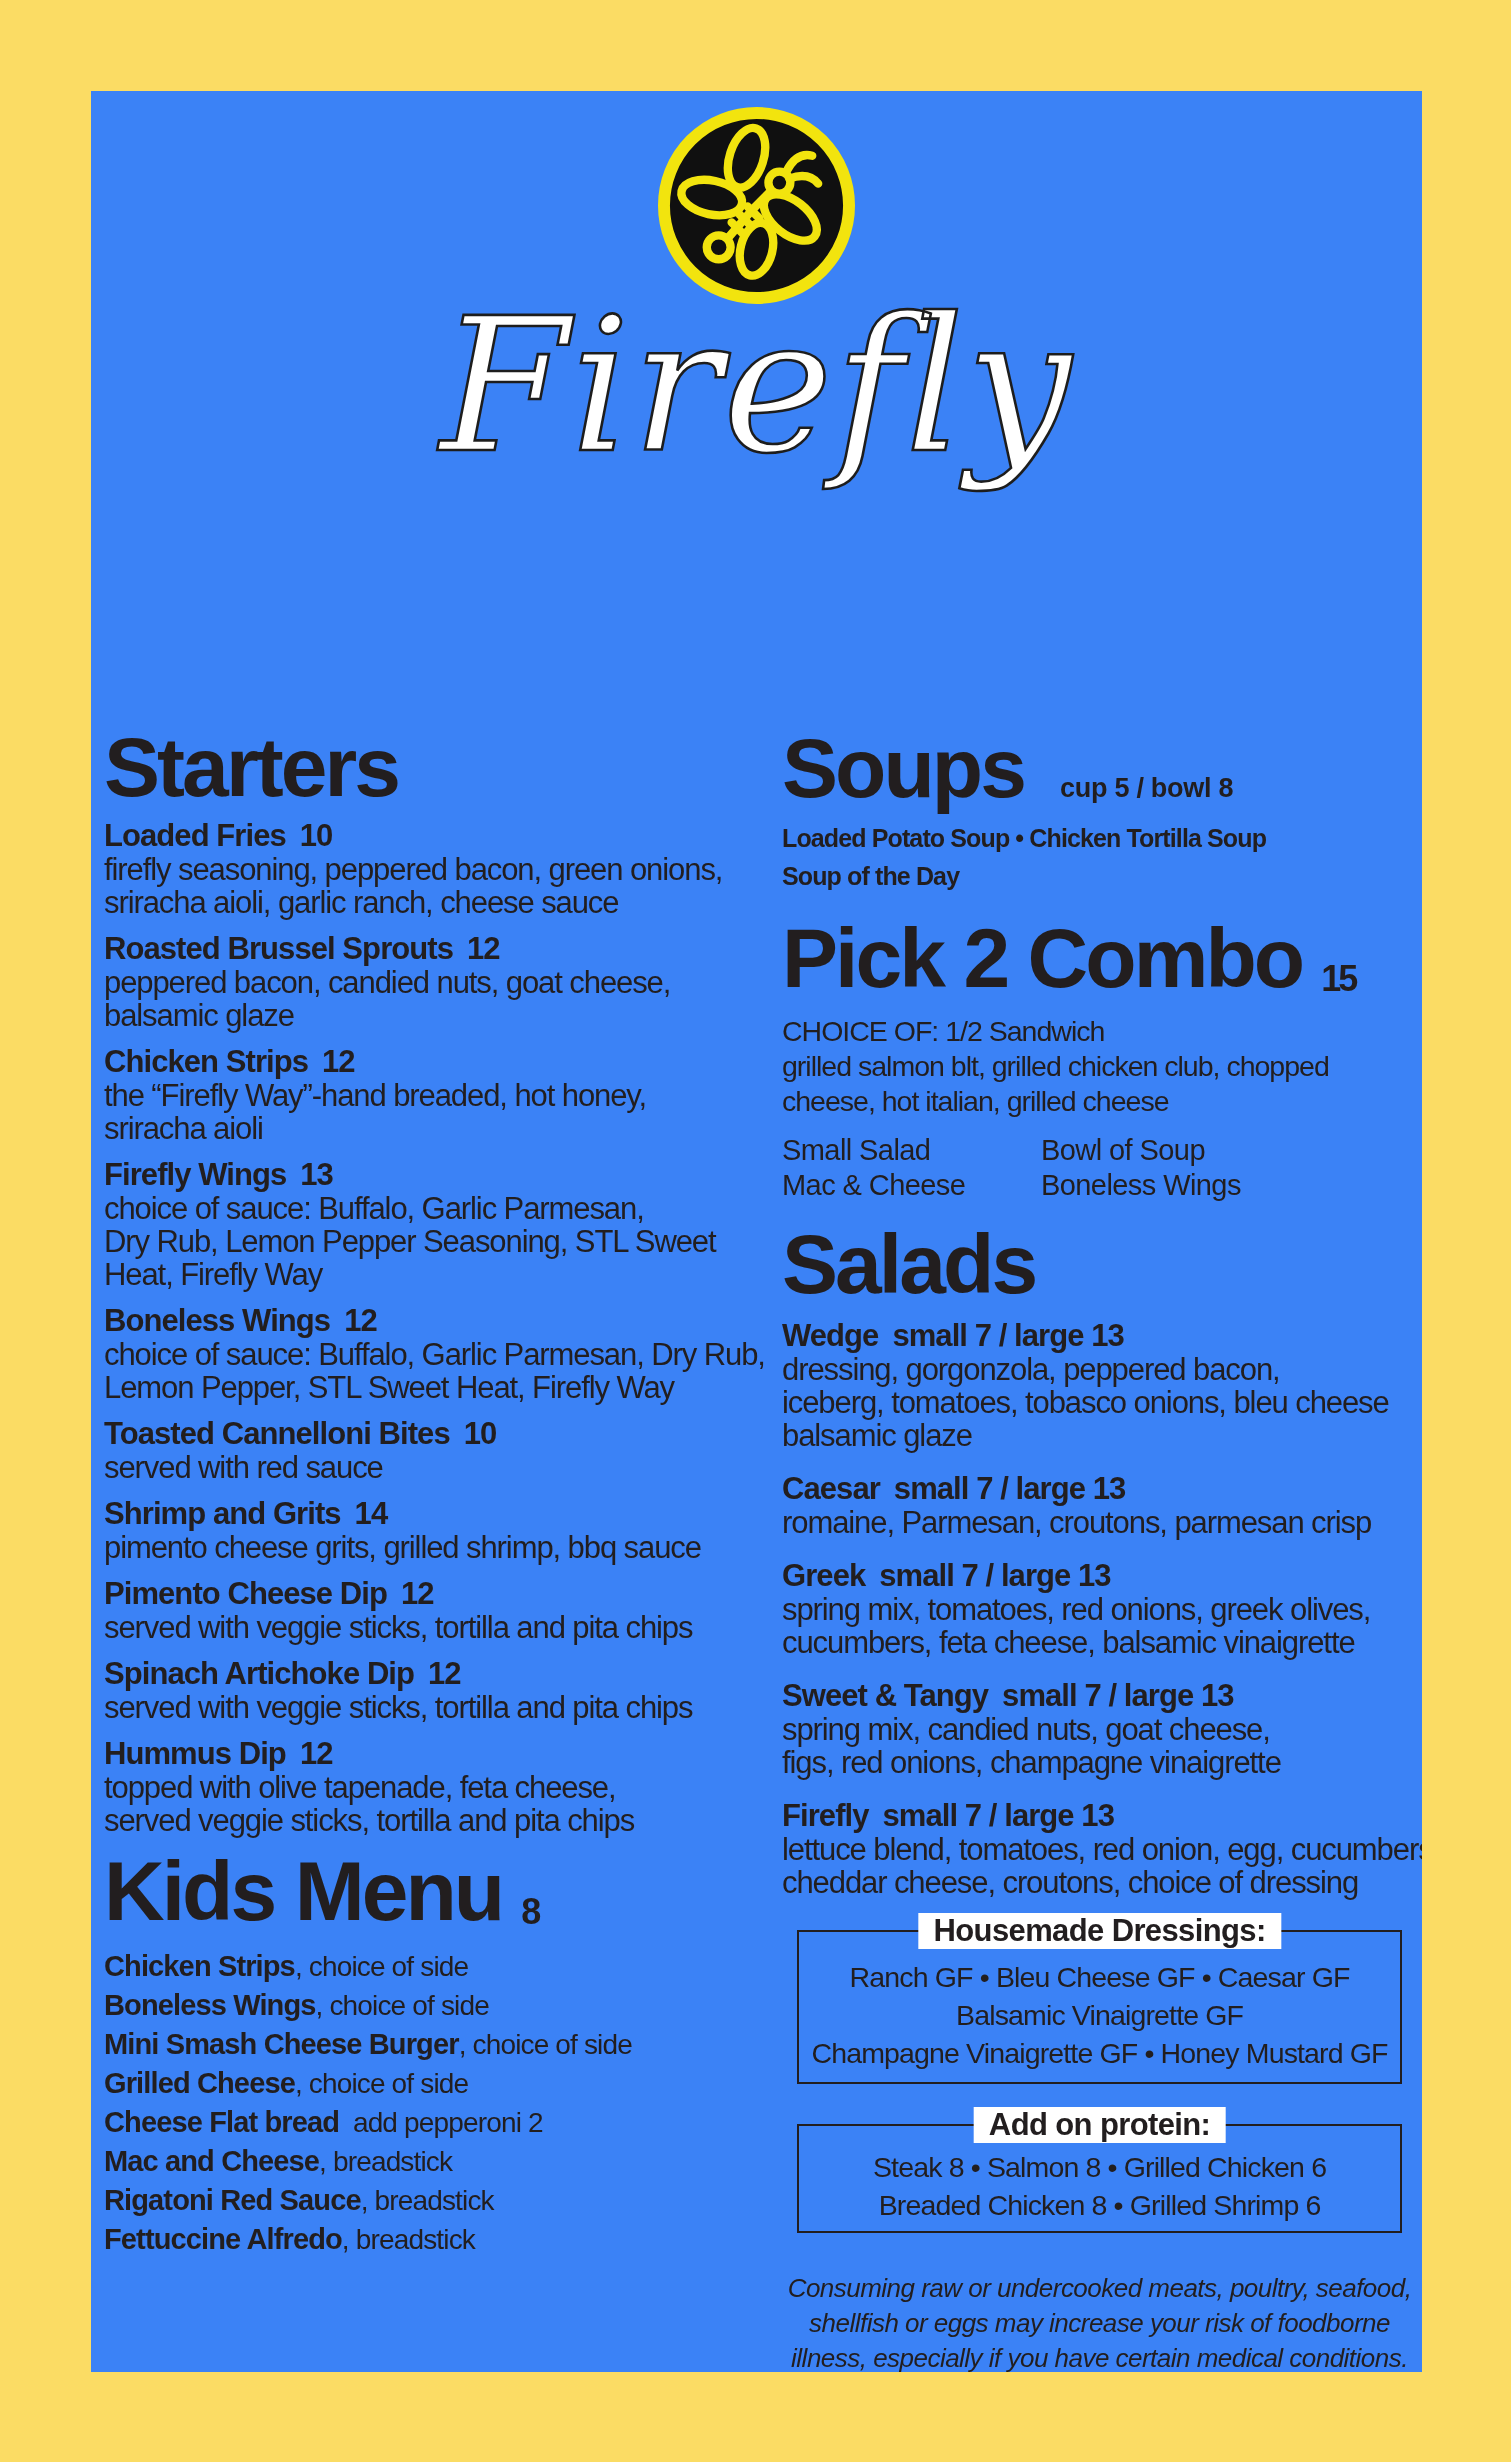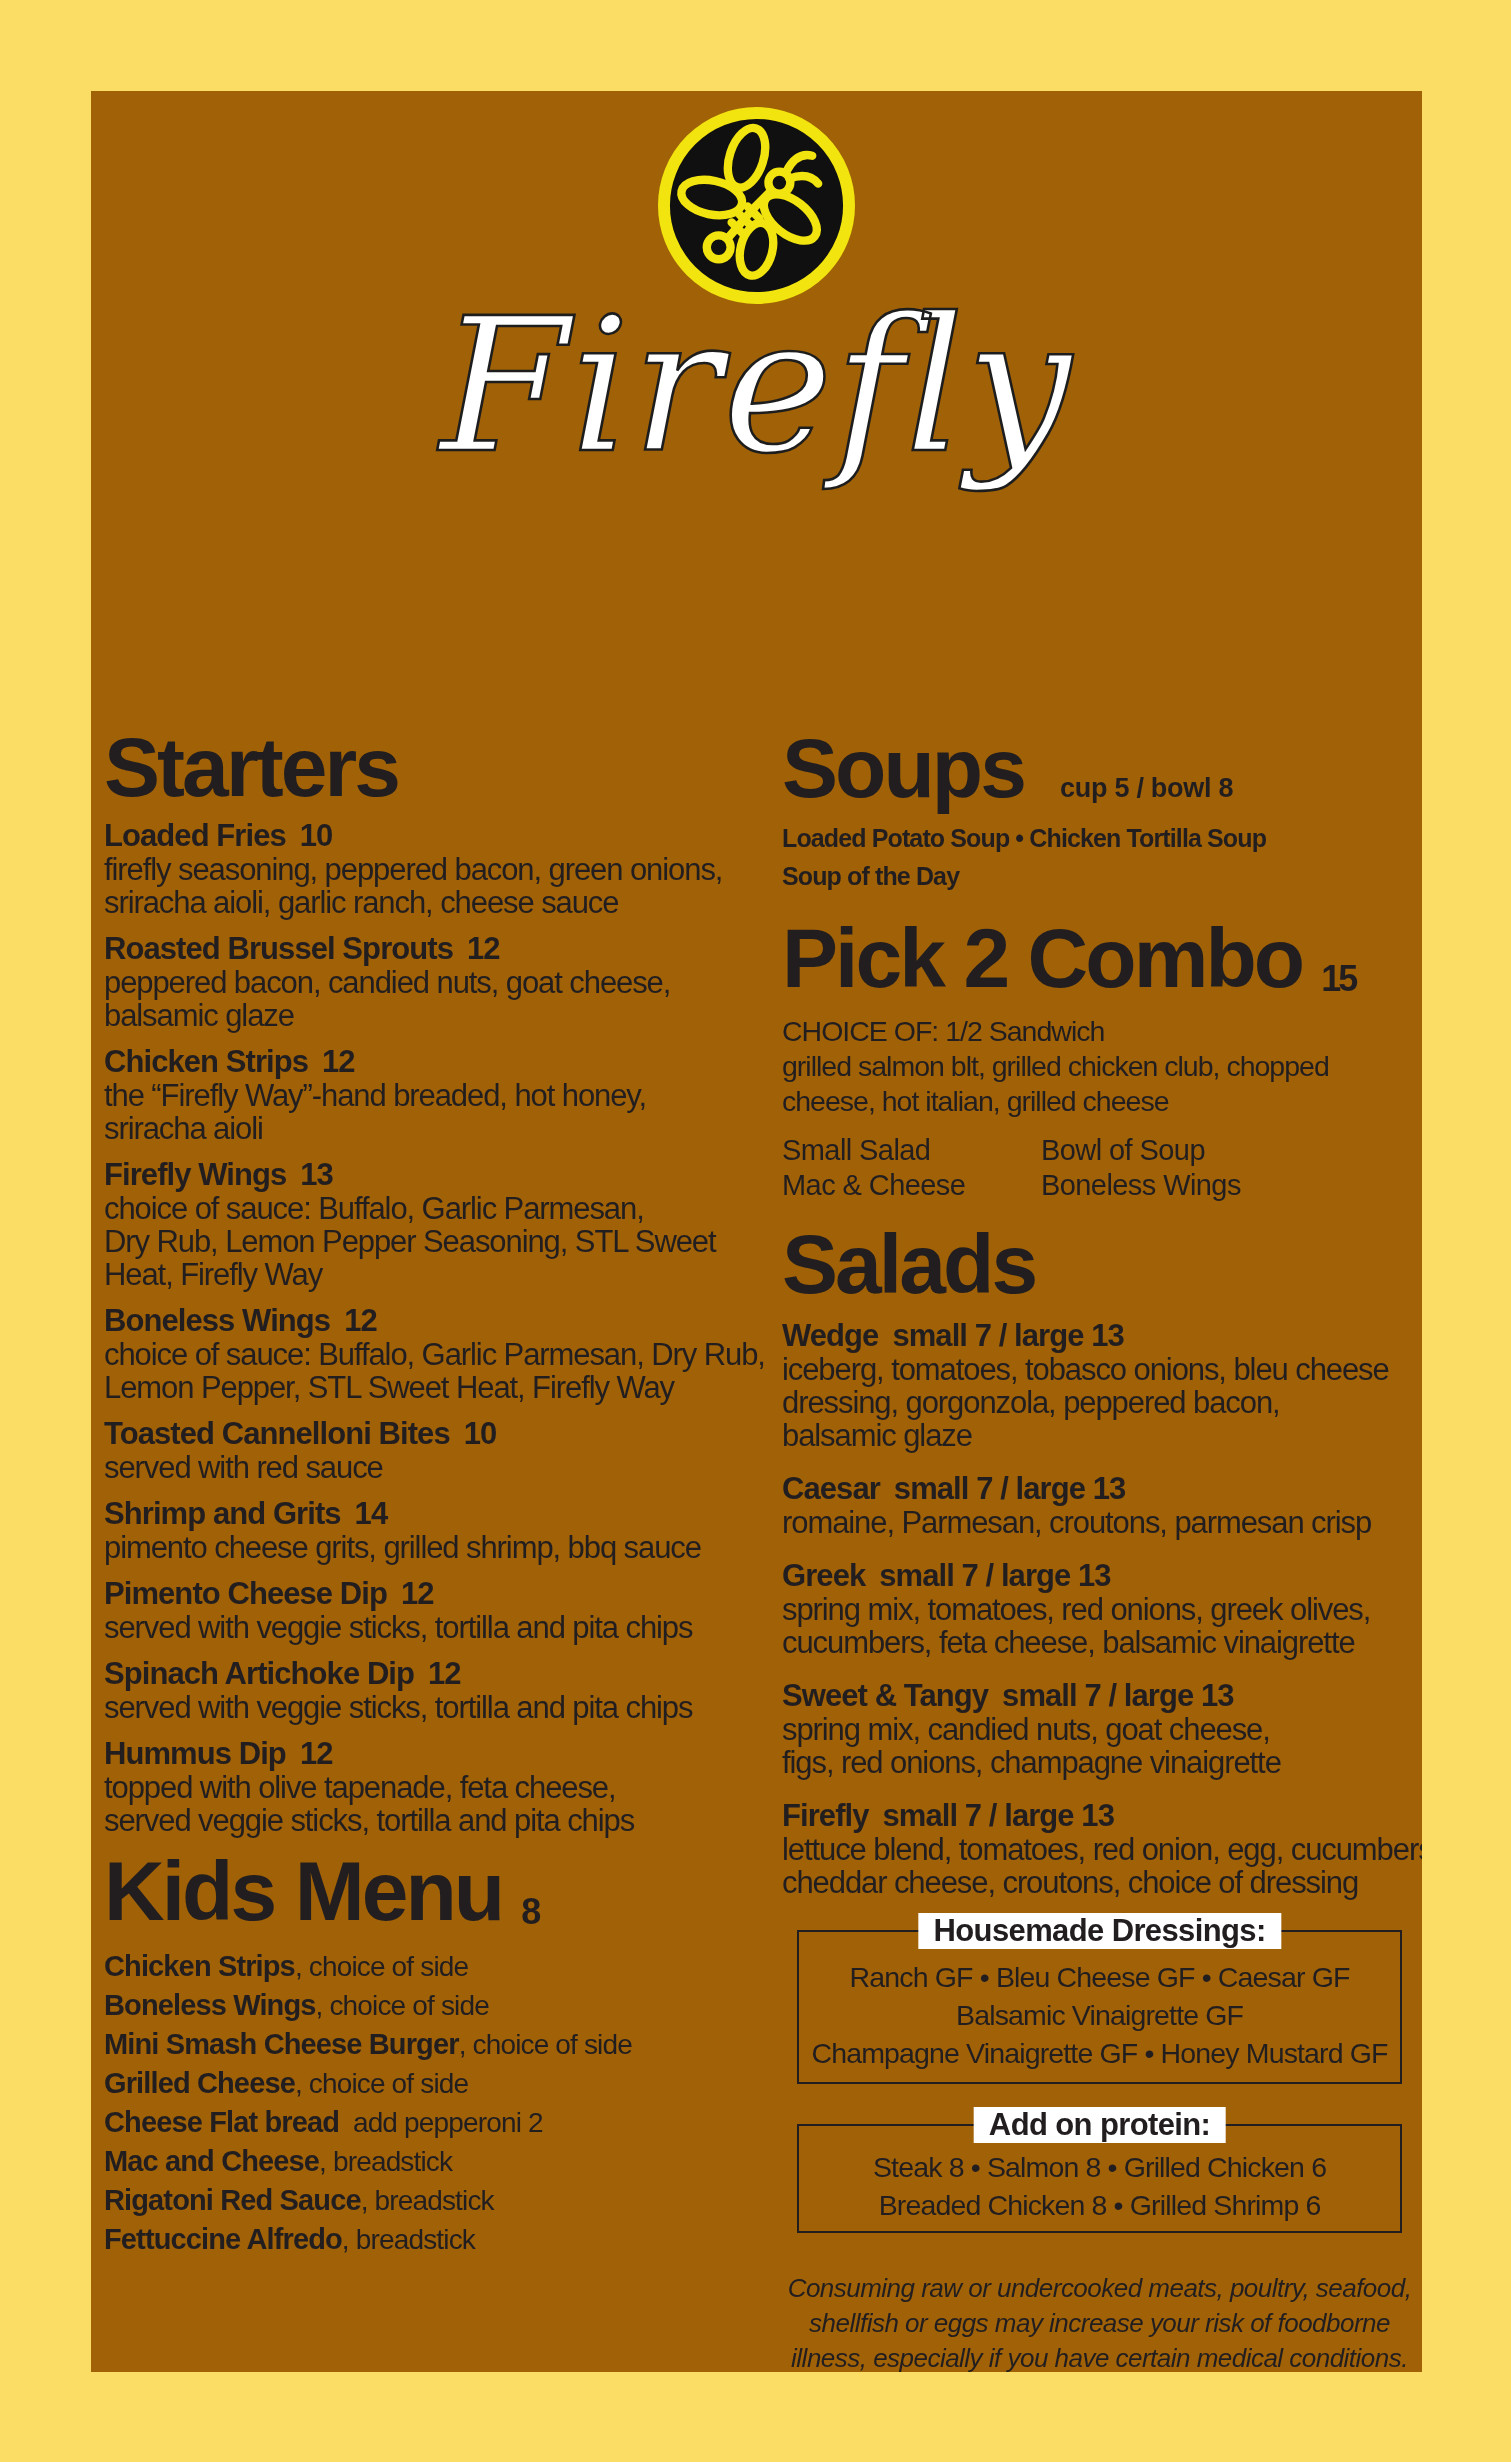--- a/index.html
+++ b/index.html
@@ -5,21 +5,21 @@
   html,body { margin:0; padding:0; }
   body {
     width:1512px; height:2462px; position:relative;
     background:#fbdc64;
     font-family:"Liberation Sans", sans-serif;
     color:#221e1f;
     -webkit-font-smoothing:antialiased;
   }
   .sheet {
     position:absolute; left:91px; top:91px; width:1331px; height:2281px;
-    background:#a16207; overflow:hidden;
+    background:#3b82f6; overflow:hidden;
   }
   
   .logo-badge { position:absolute; left:566px; top:14.7px; width:199px; height:199px; }
   .script-logo {
     position:absolute; left:0; top:197px; width:1331px; text-align:center;
     font-family:"DejaVu Serif", serif; font-style:italic;
     color:#ffffff; -webkit-text-stroke:2.6px #1d1d1d;
     pointer-events:none;
   }
   .script-line1 { font-size:186px; line-height:1.05; letter-spacing:1.7px; }
@@ -214,22 +214,22 @@
         <span>Mac &amp; Cheese</span>
         <span>Boneless Wings</span>
       </div>
     </div>
 
     <div class="salads">
       <h1>Salads</h1>
 
       <div class="item salad-gap">
         <div class="item-title"><span>Wedge</span><span class="sizes">small 7 / large 13</span></div>
+        <div class="desc">dressing, gorgonzola, peppered bacon,</div>
         <div class="desc">iceberg, tomatoes, tobasco onions, bleu cheese</div>
-        <div class="desc">dressing, gorgonzola, peppered bacon,</div>
         <div class="desc">balsamic glaze</div>
       </div>
 
       <div class="item salad-gap">
         <div class="item-title"><span>Caesar</span><span class="sizes">small 7 / large 13</span></div>
         <div class="desc">romaine, Parmesan, croutons, parmesan crisp</div>
       </div>
 
       <div class="item salad-gap">
         <div class="item-title"><span>Greek</span><span class="sizes">small 7 / large 13</span></div>

